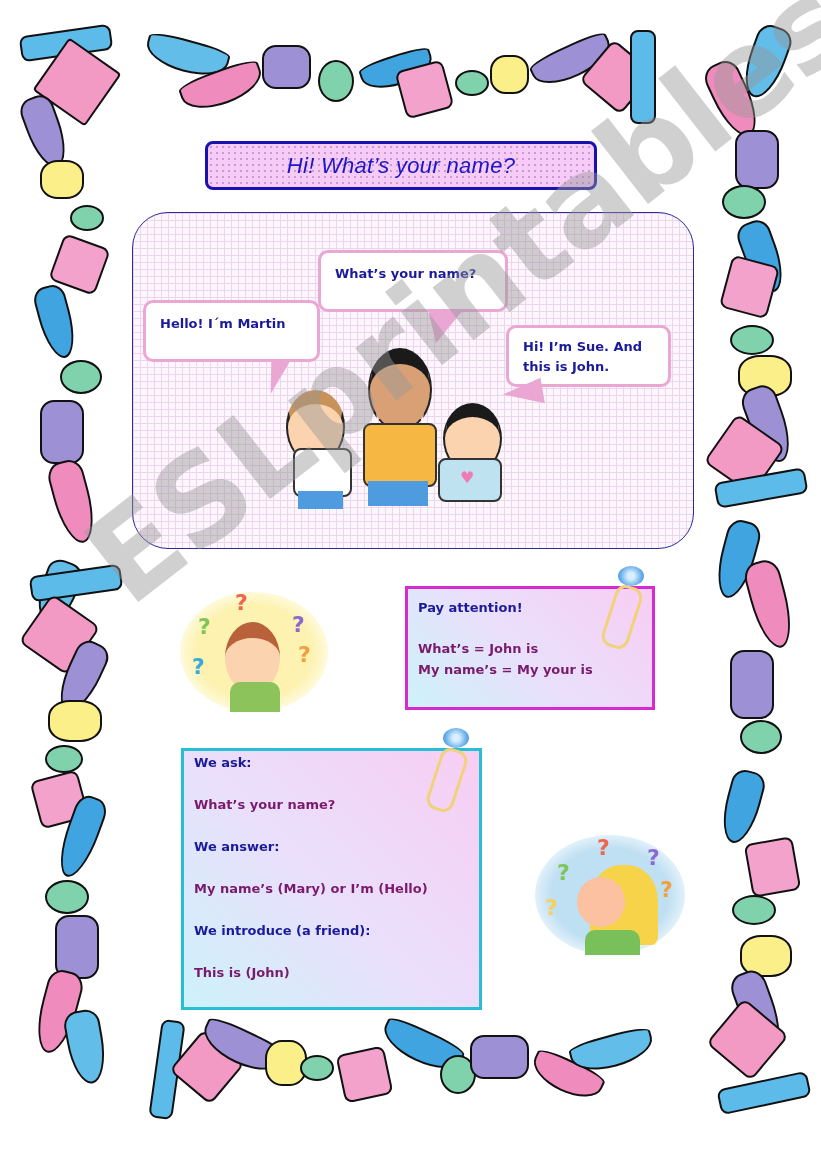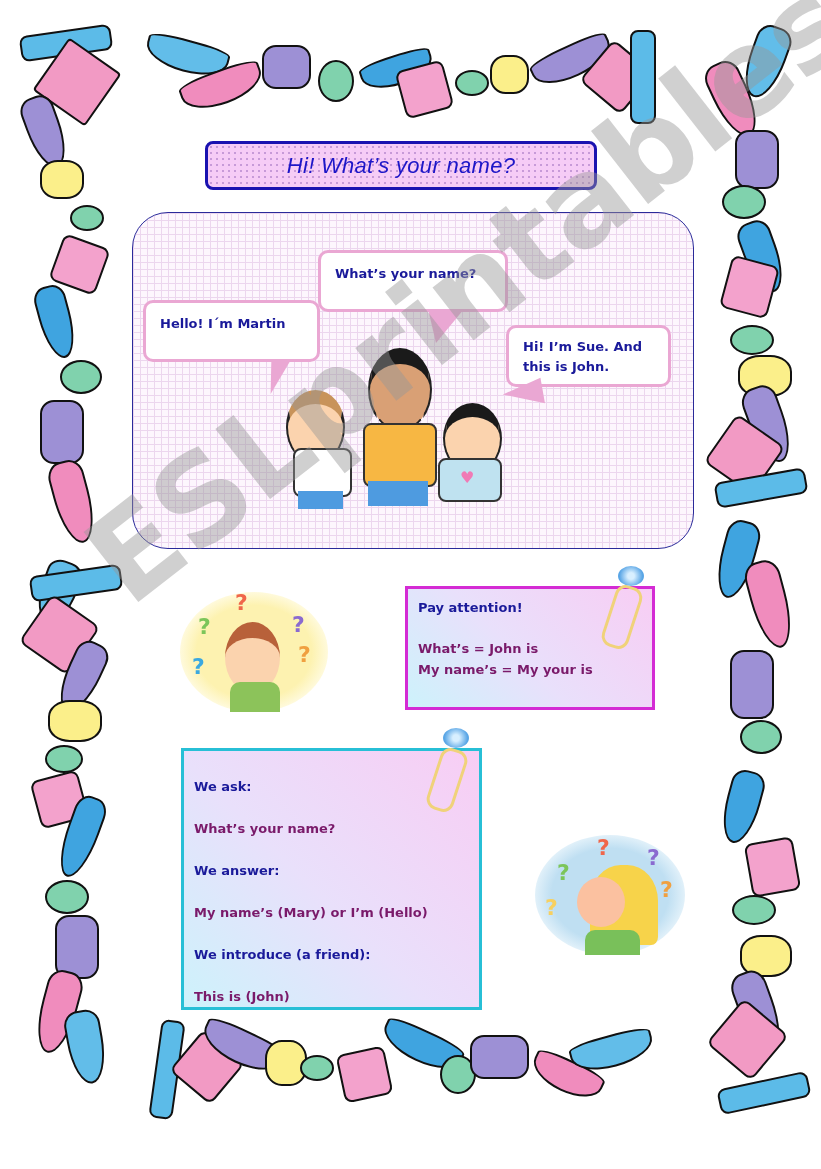--- a/index.html
+++ b/index.html
@@ -20,21 +20,21 @@
     background-size:7px 7px;}
   .bubble{position:absolute;background:#fff;border:3px solid #eaa7d3;border-radius:10px;
     font-size:13px;color:#1a1a9a;font-weight:bold;padding:10px 14px;box-sizing:border-box;line-height:21px;}
   .tail{position:absolute;width:0;height:0;}
   
   .kid-head{position:absolute;border:2px solid #222;border-radius:50%;}
   
   .attn{left:405px;top:586px;width:250px;height:124px;border:3px solid #d42bd4;box-sizing:border-box;
     background:linear-gradient(225deg,#f8cdf4 0%,#e9e0fb 55%,#cdf2fb 100%);padding:8px 10px;}
   .ask{left:181px;top:748px;width:301px;height:262px;border:3px solid #27bfd6;box-sizing:border-box;
-    background:linear-gradient(225deg,#f8cdf4 0%,#e9e0fb 55%,#cdf2fb 100%);padding:25px 10px;}
+    background:linear-gradient(225deg,#f8cdf4 0%,#e9e0fb 55%,#cdf2fb 100%);padding:1px 10px;}
   .line{font-size:13px;font-weight:bold;line-height:21px;white-space:nowrap;}
   .blue{color:#1a1a9a;}
   .purple{color:#7a1a6a;}
   .clip{position:absolute;width:22px;height:58px;border:3px solid #f0d27a;border-radius:11px;transform:rotate(18deg);}
   .flower{position:absolute;width:26px;height:20px;border-radius:50%;background:radial-gradient(circle,#d8efff 20%,#5aa6e6 70%);}
   .thinker{position:absolute;border-radius:50%;}
   .q{position:absolute;font-weight:bold;font-size:22px;}
   .watermark{position:absolute;left:60px;top:520px;font-size:122px;font-weight:bold;color:rgba(150,150,150,0.45);
     transform:rotate(-38deg);transform-origin:left top;white-space:nowrap;letter-spacing:-2px;pointer-events:none;
     font-family:"DejaVu Sans",sans-serif;}

